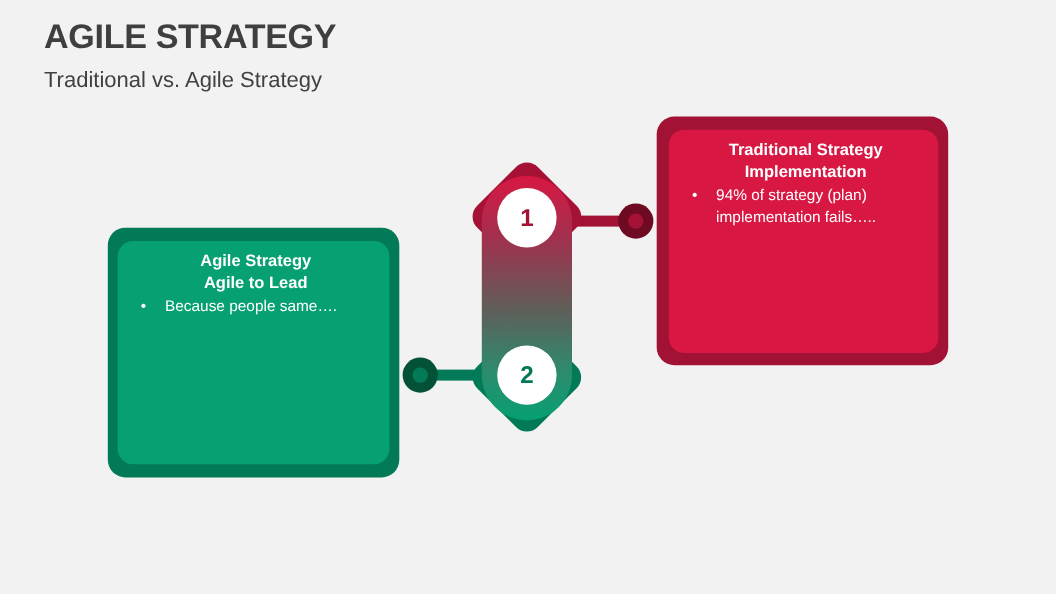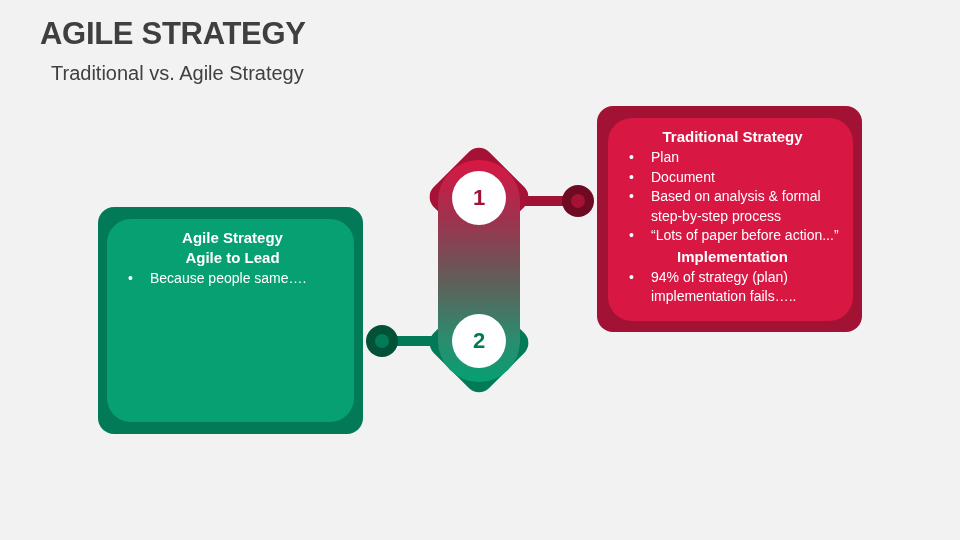--- a/index.html
+++ b/index.html
@@ -1,22 +1,22 @@
 <!DOCTYPE html>
 <html><head>
 <meta charset="utf-8">
 <style>
   * { margin: 0; padding: 0; box-sizing: border-box; }
   html, body { width: 960px; height: 540px; overflow: hidden; }
   body { background: #f2f2f2; font-family: "Liberation Sans", "DejaVu Sans", sans-serif; position: relative; }
   .title { position: absolute; left: 40px; top: 16px; font-size: 31px; font-weight: bold; color: #3f3f3f; letter-spacing: -0.3px; }
-  .subtitle { position: absolute; left: 51px; top: 62px; font-size: 20px; color: #404040; }
+  .subtitle { position: absolute; left: 40px; top: 62px; font-size: 20px; color: #404040; }
 
   .card { position: absolute; border-radius: 16px; }
-  .card-inner { position: absolute; border-radius: 24px; color: #fff; padding: 8px 14px 8px 18px; }
+  .card-inner { position: absolute; border-radius: 14px; color: #fff; padding: 8px 14px 8px 18px; }
   .card h3 { font-size: 15px; font-weight: bold; text-align: center; margin: 2px 0 3px; }
   .card ul { list-style: none; }
   .card li { font-size: 14px; line-height: 19.5px; position: relative; padding-left: 25px; }
   .card li::before { content: "•"; position: absolute; left: 3px; top: 0; }
 
   .red-outer { left: 597px; top: 106px; width: 265px; height: 226px; background: #a11234; }
   .red-inner { left: 608px; top: 118px; width: 245px; height: 203px; background: #d81743; }
   .green-outer { left: 98px; top: 207px; width: 265px; height: 227px; background: #037a57; }
   .green-inner { left: 107px; top: 219px; width: 247px; height: 203px; background: #06a072; }
 
@@ -41,26 +41,20 @@
 </style>
 </head>
 <body>
 
 <div class="title">AGILE STRATEGY</div>
 <div class="subtitle">Traditional vs. Agile Strategy</div>
 
 <div class="card red-outer"></div>
 <div class="card card-inner red-inner">
   <h3>Traditional Strategy</h3>
-  <ul>
-    <li>Plan</li>
-    <li>Document</li>
-    <li>Based on analysis &amp; formal step-by-step process</li>
-    <li>“Lots of paper before action...”</li>
-  </ul>
   <h3>Implementation</h3>
   <ul>
     <li>94% of strategy (plan) implementation fails…..</li>
   </ul>
 </div>
 
 <div class="card green-outer"></div>
 <div class="card card-inner green-inner">
   <h3>Agile Strategy</h3>
   <h3>Agile to Lead</h3>

